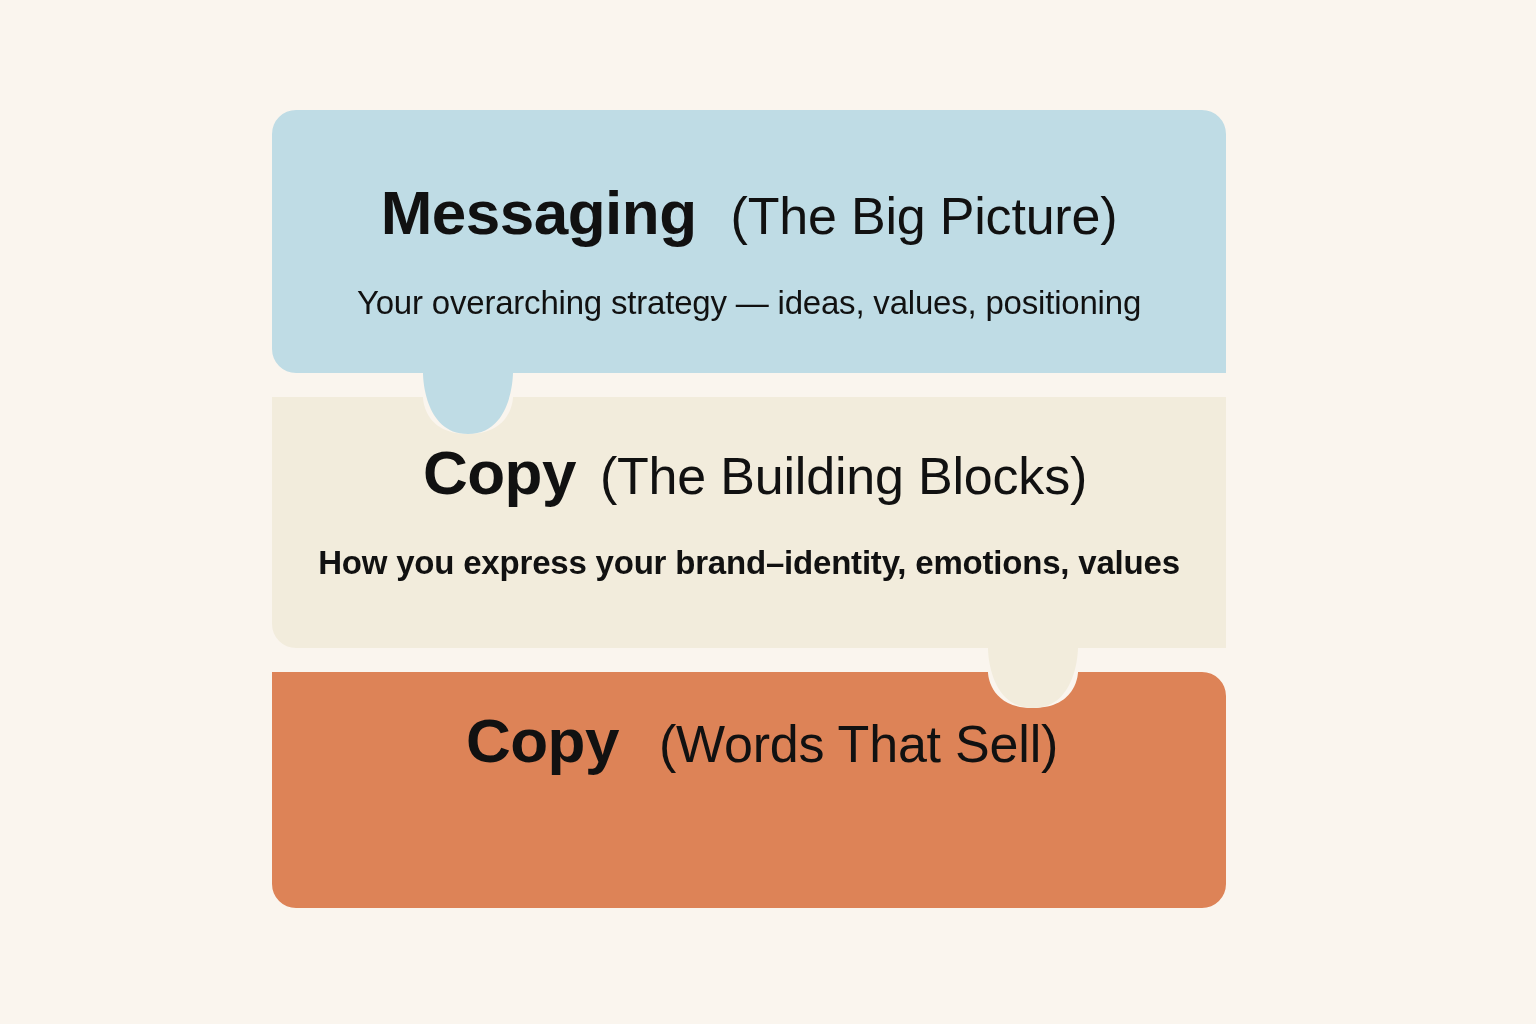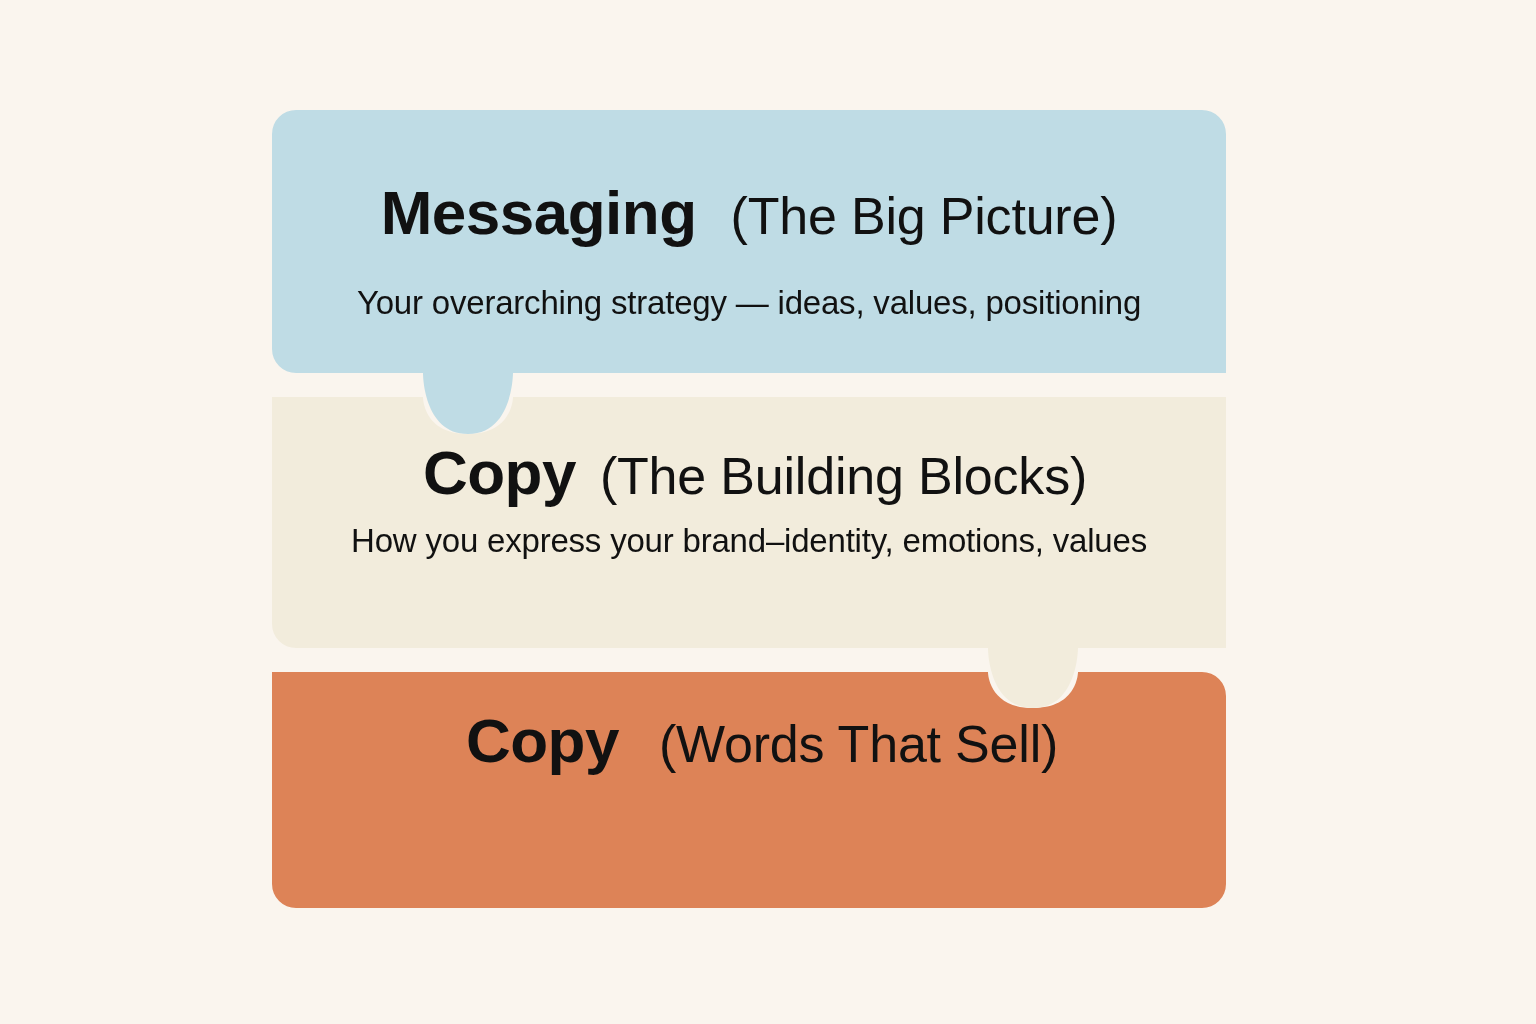--- a/index.html
+++ b/index.html
@@ -75,21 +75,21 @@
     font-size: 33px;
     letter-spacing: -0.2px;
     line-height: 1.0;
   }
 
   
   .text-messaging { top: 72px; }
   .text-messaging .subtitle { margin-top: 42px; }
 
   .text-words { top: 332px; }
-  .text-words .subtitle { margin-top: 20px; }
+  .text-words .subtitle { margin-top: 42px; font-weight: bold; }
 
   .text-copy { top: 600px; }
   .text-copy .subtitle { margin-top: 42px; }
 
   
   .text-messaging .title-line { }
   .text-words .title-line { padding-left: 12px; }
   .text-copy .title-line { padding-left: 26px; }
   .text-copy .title-paren { margin-left: 40px; }
   .text-words .title-paren { margin-left: 24px; }

